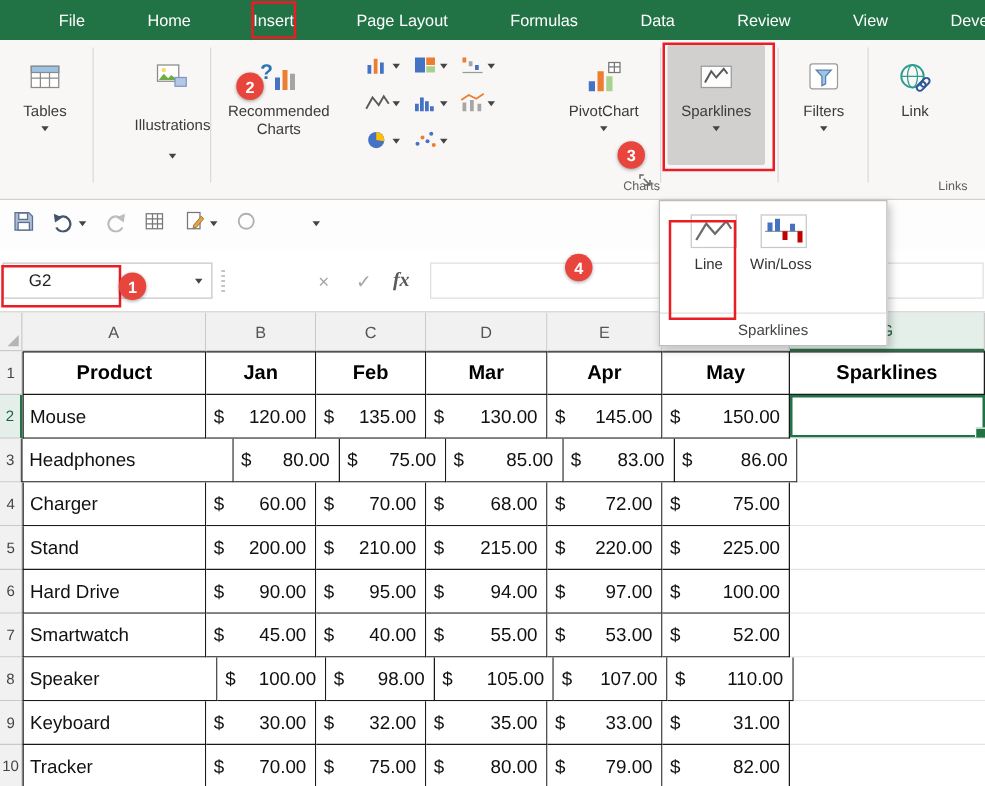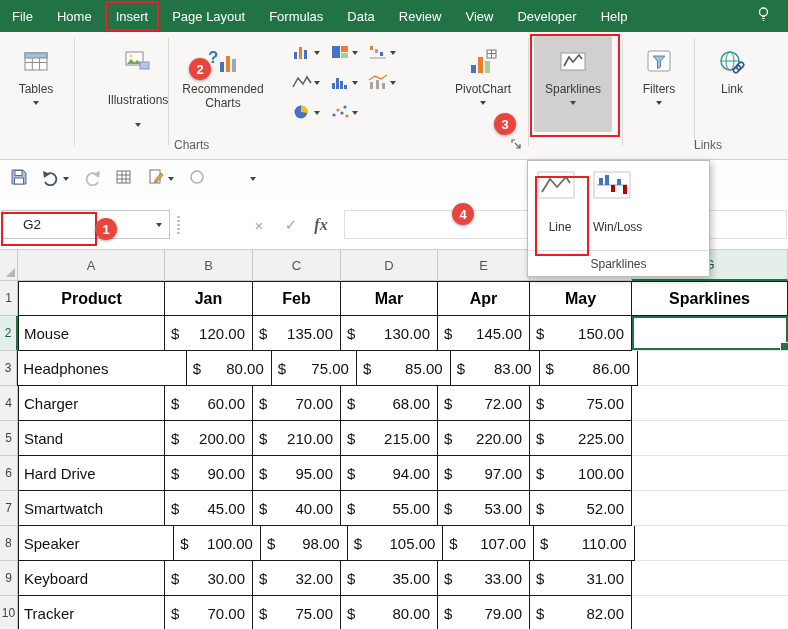--- a/index.html
+++ b/index.html
@@ -3,36 +3,36 @@
 <meta charset="utf-8">
 <style>
   html,body{margin:0;padding:0;}
   body{width:788px;height:629px;position:relative;overflow:hidden;background:#fff;
        font-family:"Liberation Sans",sans-serif;-webkit-font-smoothing:antialiased;}
 
   
   .tabbar{position:absolute;left:0;top:0;width:788px;height:32px;background:#217346;
           display:flex;align-items:stretch;color:#fff;font-size:13px;z-index:10;}
   .tabs{display:flex;align-items:stretch;}
-  .tab{display:flex;align-items:center;padding:0 12px;cursor:pointer;white-space:nowrap;}
+  .tab{display:flex;align-items:center;padding:0 3px;cursor:pointer;white-space:nowrap;margin-left:44px;}
   .tab.boxed{outline:2px solid #ea1c24;outline-offset:-3px;}
   .bulb{margin-left:auto;display:flex;align-items:center;padding-right:16px;}
 
   
   .ribbon{position:absolute;left:0;top:32px;width:788px;height:127px;background:#f8f7f6;
           border-bottom:1px solid #d2d0ce;z-index:10;font-size:12px;color:#3b3b3b;}
   .sep{position:absolute;top:6px;height:108px;width:1px;background:#dcdad8;}
   .bigbtn{position:absolute;top:4px;height:100px;display:flex;flex-direction:column;align-items:center;
           justify-content:flex-start;padding-top:8px;box-sizing:border-box;text-align:center;cursor:pointer;border-radius:2px;}
   .bigbtn .ic{height:36px;display:flex;align-items:center;justify-content:center;}
   .bigbtn .lb{margin-top:3px;line-height:1.15;}
   .chev{width:0;height:0;border-left:3.5px solid transparent;border-right:3.5px solid transparent;
         border-top:4px solid #444;margin-top:4px;}
   .pressed{background:#d2d0ce;}
-  .grouplabel{position:absolute;top:106px;text-align:left;font-size:12px;color:#605e5c;}
+  .grouplabel{position:absolute;top:112px;text-align:right;font-size:10px;color:#605e5c;}
   .minibtn{position:absolute;width:32px;height:26px;display:flex;align-items:center;justify-content:flex-start;
            gap:2px;cursor:pointer;}
   .minibtn .chev{margin-top:0;}
   .launcher{position:absolute;width:14px;height:14px;cursor:pointer;}
 
   
   .redbox{position:absolute;border:2px solid #ea1c24;z-index:70;pointer-events:none;background:transparent;}
   .badge{position:absolute;width:22px;height:22px;border-radius:50%;background:#e8463d;color:#fff;
          display:flex;align-items:center;justify-content:center;font-size:13px;font-weight:bold;
          box-shadow:0 1px 3px rgba(0,0,0,.35);z-index:80;}
@@ -79,22 +79,22 @@
   .money{justify-content:space-between;padding:0 7px 0 6px;font-size:15px;color:#111;}
   .gc{box-sizing:border-box;border-bottom:1px solid #e3e3e3;background:#fff;cursor:cell;}
   .gsel{position:relative;box-shadow:inset 0 0 0 2px #217346;}
   .handle{position:absolute;right:0;bottom:0;width:7px;height:7px;background:#217346;
           border-left:1px solid #fff;border-top:1px solid #fff;}
 
   
   .menu{position:absolute;left:527px;top:160px;width:183px;height:117px;background:#fff;
         border:1px solid #bdbdbd;box-shadow:2px 3px 7px rgba(0,0,0,.25);z-index:50;box-sizing:border-box;}
   .mitems{display:flex;padding:10px 4px 0 9px;gap:3px;}
-  .mitem{width:53px;display:flex;flex-direction:column;align-items:flex-start;font-size:12px;color:#333;
-         cursor:pointer;text-align:center;line-height:1.1;gap:16px;}
+  .mitem{width:53px;display:flex;flex-direction:column;align-items:flex-end;font-size:12px;color:#333;
+         cursor:pointer;text-align:center;line-height:1.1;}
   .mitem .mlb{margin-top:3px;width:46px;}
   .mfooter{position:absolute;left:0;right:0;bottom:0;height:25px;border-top:1px solid #e0e0e0;
            display:flex;align-items:center;justify-content:center;font-size:12px;color:#444;background:#fff;}
 </style>
 </head>
 <body>
 
 <div class="tabbar">
   <div class="tabs">
       <div class="tab">File</div>

